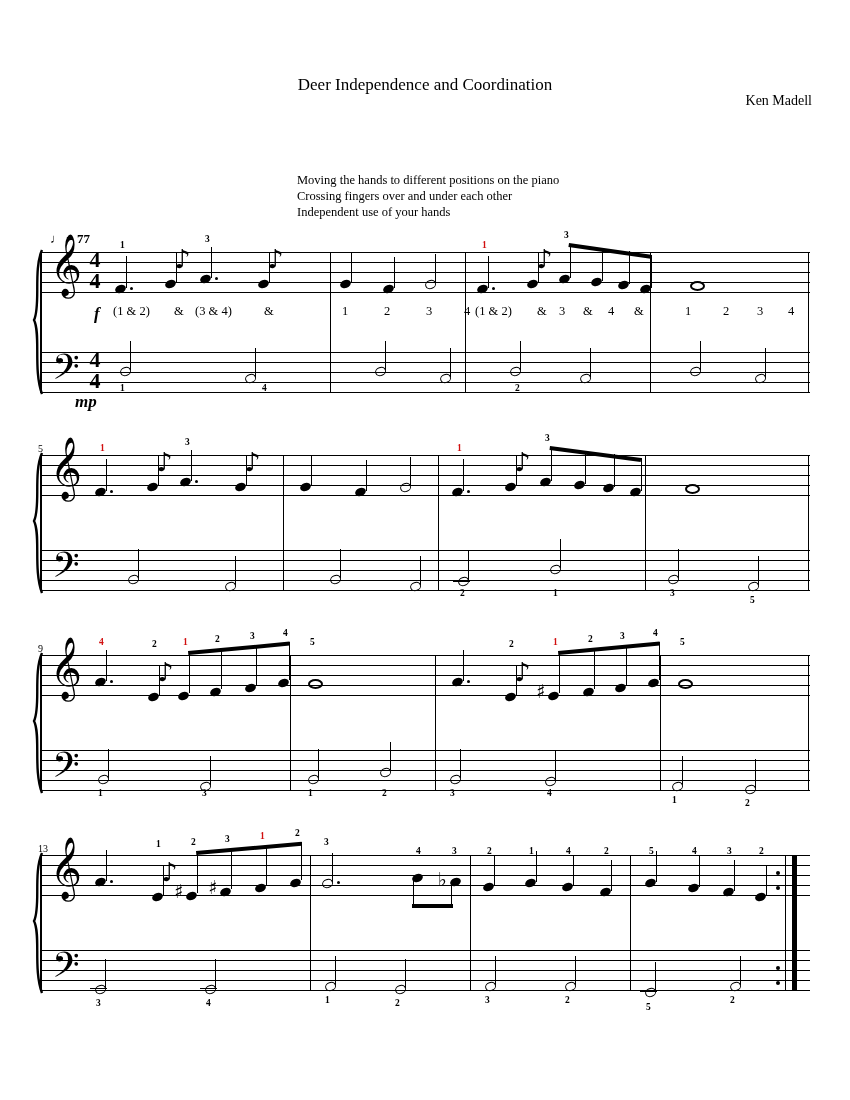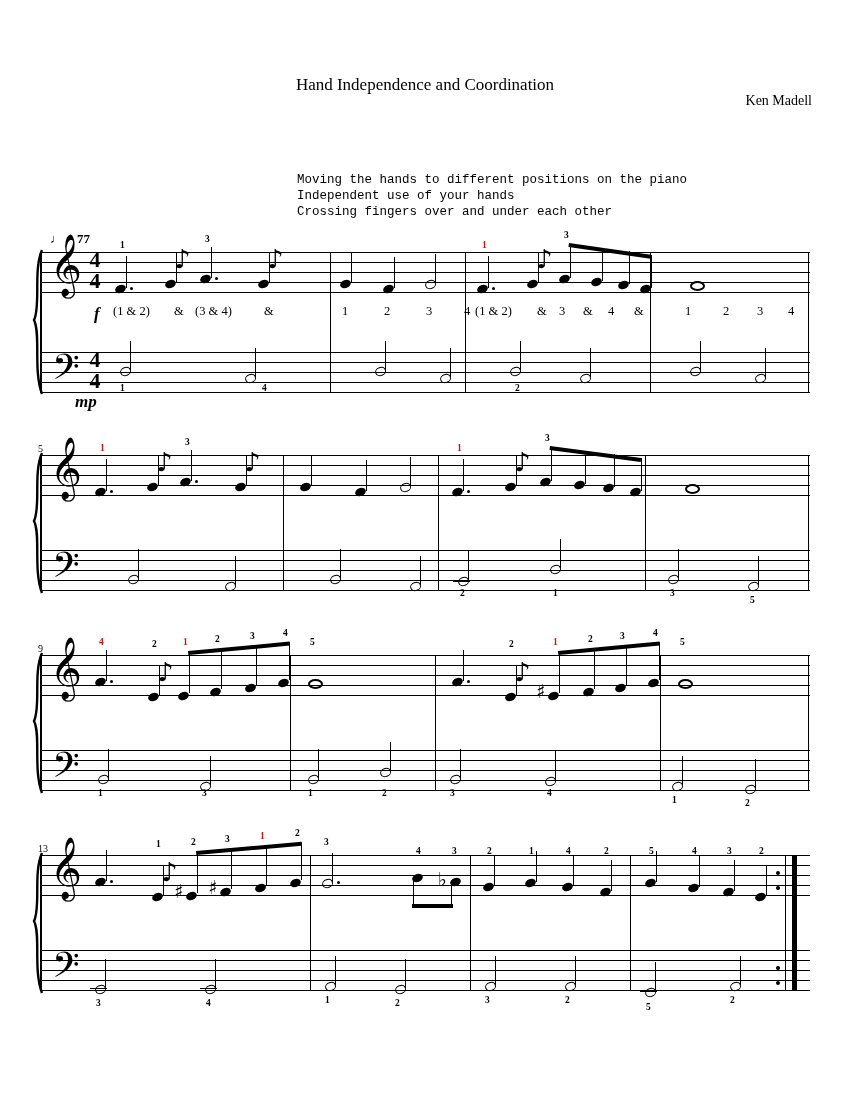--- a/index.html
+++ b/index.html
@@ -55,21 +55,21 @@
     font-size: 16px;
     font-weight: bold;
   }
   .notes-list {
     position: absolute;
     top: 172px;
     left: 297px;
     font-size: 12.5px;
     line-height: 16.2px;
   }
-  .notes-list div { white-space: nowrap; font-family: Liberation Mono, monospace; }
+  .notes-list div { white-space: nowrap; }
 
   .tempo {
     position: absolute;
     top: 231px;
     left: 50px;
     font-size: 13px;
     font-weight: bold;
     white-space: nowrap;
   }
   .tempo .qnote { font-size: 13px; }
@@ -249,27 +249,27 @@
     height: 4px;
     border-radius: 50%;
     background: #000;
   }
 </style>
 </head>
 <body>
 
 <div class="page">
 
-  <div class="subtitle">Hand Independence and Coordination</div>
+  <div class="subtitle">Deer Independence and Coordination</div>
   <div class="composer">Ken Madell</div>
 
   <div class="notes-list">
     <div>Moving the hands to different positions on the piano</div>
+    <div>Crossing fingers over and under each other</div>
     <div>Independent use of your hands</div>
-    <div>Crossing fingers over and under each other</div>
   </div>
 
   <div class="tempo">
     <span class="qnote">♩</span>
     <span>= 77</span>
   </div>
 
   <div class="system" id="sys1" style="top:252px;">
 
     <div class="staff" style="top:0px;">

